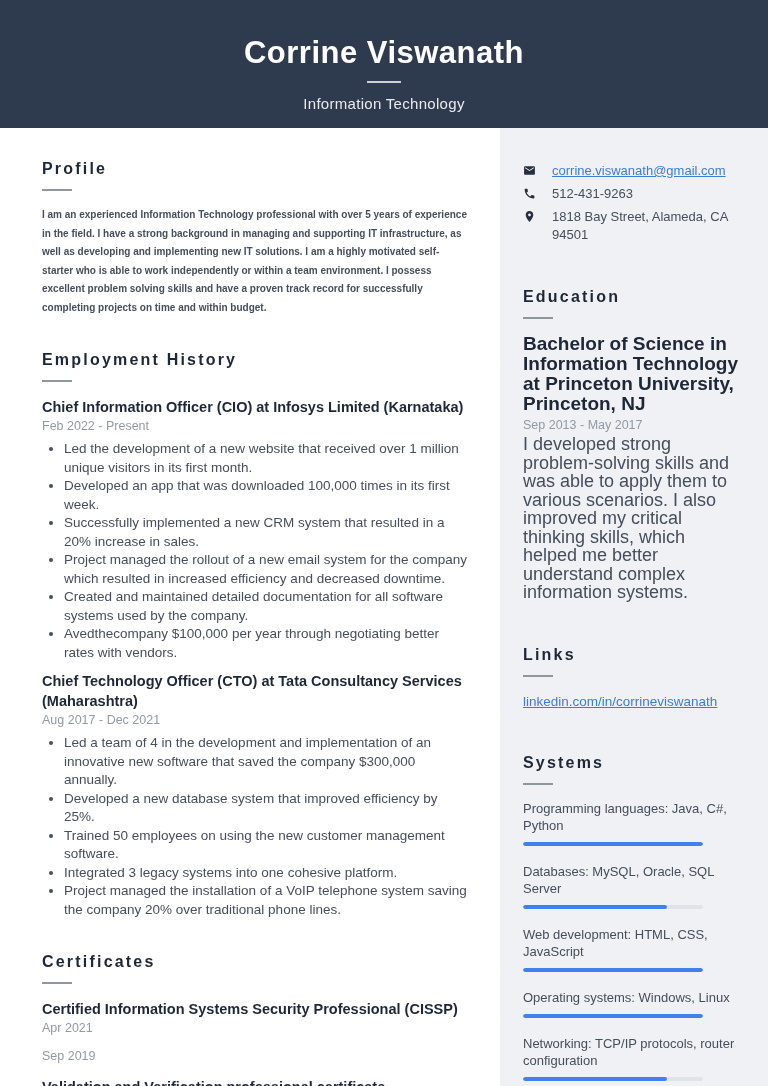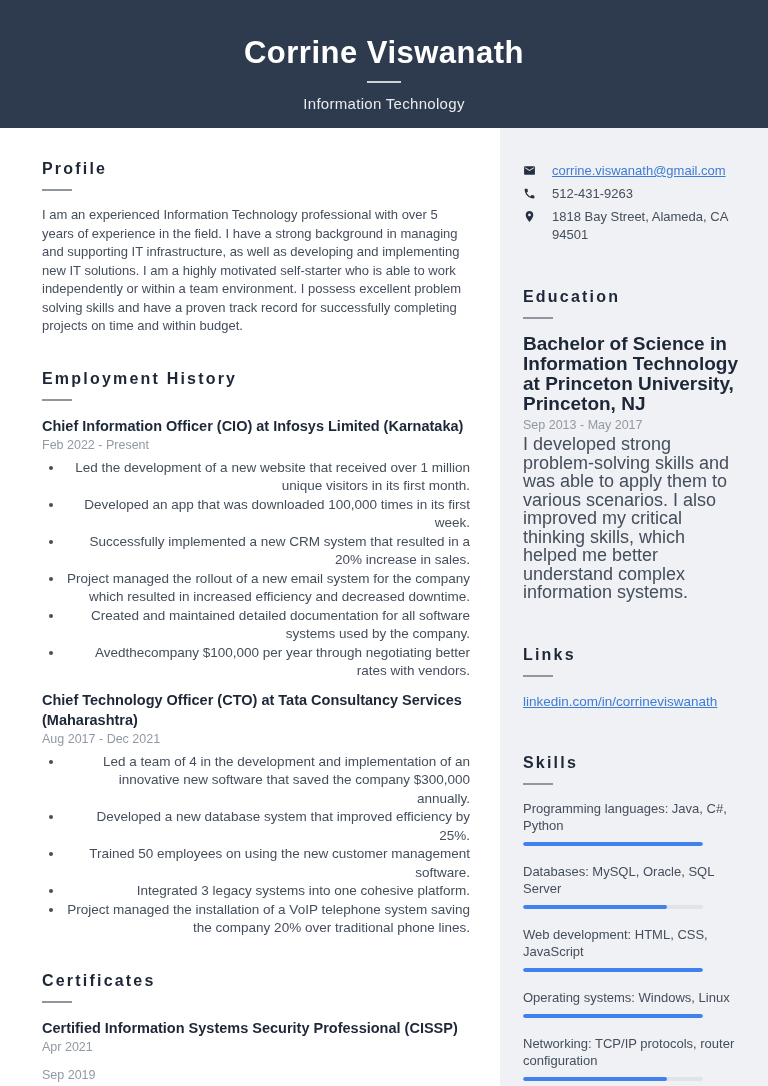--- a/index.html
+++ b/index.html
@@ -27,29 +27,29 @@
   .main { width: 500px; background: #ffffff; padding: 32px 30px 0 42px; }
   .sidebar { width: 268px; background: var(--sidebar-bg, #eff1f4); padding: 34px 25px 20px 23px; }
 
   
   .section-title {
     font-size: 16px; font-weight: 700; letter-spacing: 2.2px;
     color: var(--heading, #1d2737);
   }
   .rule { width: 30px; height: 2px; background: #8f969f; margin: 11px 0 15px; }
 
-  .body-text { font-size: 13px; line-height: 18.5px; color: var(--text, #454e5c); }
+  .body-text { font-size: 10px; line-height: 18.5px; color: var(--text, #454e5c); font-weight: bold; }
 
   
   .main .section { margin-bottom: 34px; }
   .job { margin-bottom: 9px; }
   .job-title { font-size: 14.5px; font-weight: 700; color: var(--heading, #1d2737); line-height: 20px; }
   .job-date { font-size: 12.5px; color: var(--muted, #9199a4); margin: 2px 0 7px; }
   .job ul { padding-left: 22px; margin-bottom: 6px; }
-  .job li { font-size: 13.5px; line-height: 18.5px; color: var(--text, #454e5c); text-align: right; }
+  .job li { font-size: 13.5px; line-height: 18.5px; color: var(--text, #454e5c); }
   .cert { margin-bottom: 14px; }
   .cert-name { font-size: 14.5px; font-weight: 700; color: var(--heading, #1d2737); line-height: 20px; }
   .cert-date { font-size: 12.5px; color: var(--muted, #9199a4); margin-top: 2px; }
 
   
   .contact-row { display: flex; gap: 16px; margin-bottom: 5px; align-items: flex-start; }
   .contact-row .icon { width: 13px; height: 13px; flex: 0 0 13px; margin-top: 2px; }
   .contact-row .icon svg { display: block; width: 13px; height: 13px; fill: #252f41; }
   .contact-text { font-size: 13px; line-height: 18px; color: var(--text, #3d4654); }
   a.link { color: var(--link, #3e7cd6); text-decoration: underline; font-size: 13px; line-height: 18px; }
@@ -172,21 +172,21 @@
         <div class="edu-desc">I developed strong problem-solving skills and was able to apply them to various scenarios. I also improved my critical thinking skills, which helped me better understand complex information systems.</div>
       </div>
 
       <div class="section">
         <div class="section-title">Links</div>
         <div class="rule"></div>
         <a href="#" class="link-item">linkedin.com/in/corrineviswanath</a>
       </div>
 
       <div class="section">
-        <div class="section-title">Skills</div>
+        <div class="section-title">Systems</div>
         <div class="rule"></div>
 
         <div class="skill">
           <div class="skill-label">Programming languages: Java, C#, Python</div>
           <div class="bar-track">
               <div class="bar-fill" style="width: 100%;"></div>
             </div>
         </div>
         <div class="skill">
           <div class="skill-label">Databases: MySQL, Oracle, SQL Server</div>

